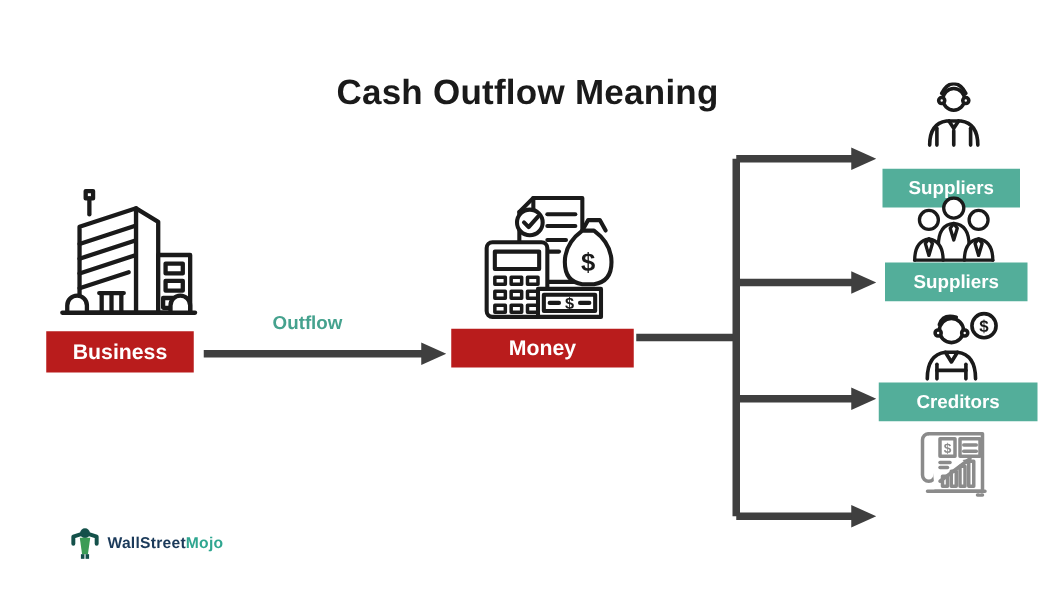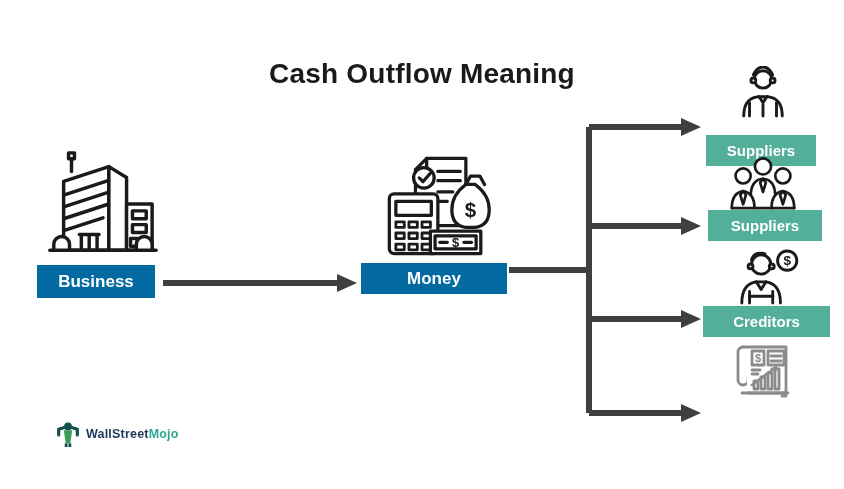--- a/index.html
+++ b/index.html
@@ -9,21 +9,21 @@
   }
   .abs{position:absolute;}
   .title{
     top:14px;left:0;width:844px;text-align:center;
     font-size:28px;font-weight:bold;color:#1a1a1a;letter-spacing:.2px;margin-top:44px;
   }
   .label-box{
     color:#fff;font-weight:bold;text-align:center;
     display:flex;align-items:center;justify-content:center;
   }
-  .dark-teal{background:#0369a1;}
+  .dark-teal{background:#b91c1c;}
   .light-teal{background:#53AE9A;}
   .src-box{left:37px;top:265px;width:118px;height:33px;font-size:17px;}
   .hub-box{left:361px;top:263px;width:146px;height:31px;font-size:17px;}
   .dest-box{font-size:15px;}
   .box-suppliers{left:706px;top:135px;width:110px;height:31px;}
   .box-employees{left:708px;top:210px;width:114px;height:31px;}
   .box-creditors{left:703px;top:306px;width:127px;height:31px;}
   .box-investments{left:700px;top:406px;width:118px;height:31px;}
   .outflow-label{
     left:181px;top:250px;width:130px;text-align:center;
@@ -60,20 +60,21 @@
       <path d="M96,102 v-6 a8,8 0 0 1 16,0 v6" fill="#fff"></path>
       <path d="M40,102 V86 M48,102 V86 M56,102 V86 M38,86 H58"></path>
       <line x1="8" y1="102" x2="116" y2="102"></line>
     </g>
   </svg>
 
   <div class="abs label-box dark-teal src-box">
     <span>Business</span>
   </div>
 
+  <div class="abs outflow-label">Outflow</div>
 
   <svg class="abs" style="left:161px;top:271px" width="198" height="24" viewBox="0 0 198 24">
     <line x1="2" y1="12" x2="178" y2="12" stroke="#3F3F3F" stroke-width="6"></line>
     <polygon points="176,3 196,12 176,21" fill="#3F3F3F"></polygon>
   </svg>
 
   <svg class="abs" style="left:380px;top:150px" width="112" height="110" viewBox="0 0 120 112">
     <g fill="none" stroke="#1a1a1a" stroke-width="3.5" stroke-linejoin="round" stroke-linecap="round">
       <path d="M50,6 H92 V78 H38 V18 Z" fill="#fff"></path>
       <path d="M50,6 V18 H38"></path>

